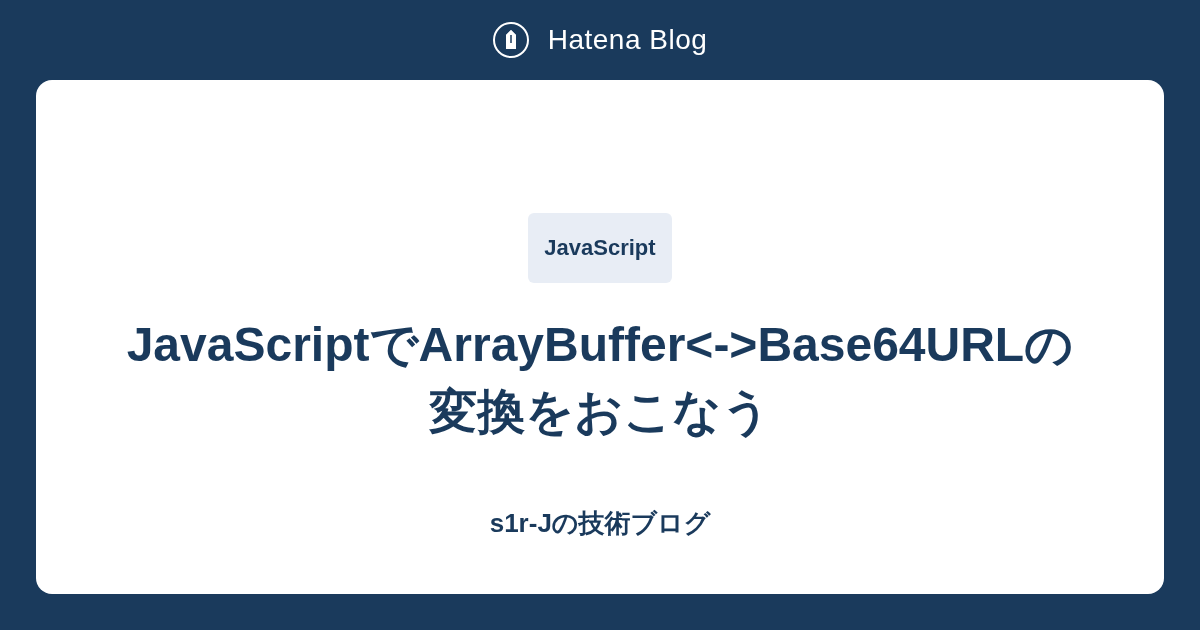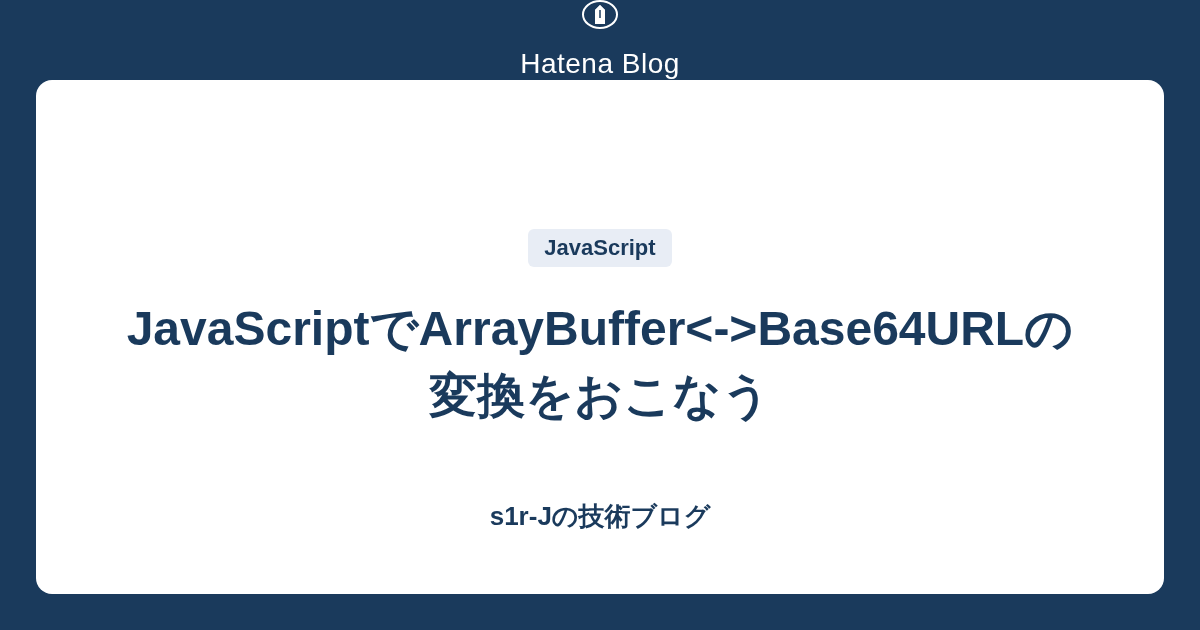--- a/index.html
+++ b/index.html
@@ -9,21 +9,20 @@
     background: #1a3a5c;
     font-family: -apple-system, BlinkMacSystemFont, "Segoe UI", "Hiragino Sans", "Hiragino Kaku Gothic ProN", Meiryo, sans-serif;
     overflow: hidden;
   }
   .header {
     height: 80px;
     display: flex;
     align-items: center;
     justify-content: center;
     gap: 19px;
-    flex-direction: column;
   }
   .logo-icon {
     width: 36px;
     height: 36px;
     border: 2.5px solid #ffffff;
     border-radius: 50%;
     display: flex;
     align-items: center;
     justify-content: center;
   }
@@ -44,39 +43,39 @@
     align-items: center;
     justify-content: center;
     padding: 40px 60px;
     position: relative;
   }
   .tag {
     background: #e8edf5;
     color: #1a3a5c;
     font-size: 22px;
     font-weight: 600;
-    padding: 6px 16px;
+    padding: 22px 16px;
     border-radius: 6px;
     margin-bottom: 28px;
   }
   .title {
     color: #1a3a5c;
     font-size: 48px;
     font-weight: 700;
     text-align: center;
     line-height: 1.4;
     margin-bottom: 16px;
     max-width: 960px;
   }
   .author {
     color: #1a3a5c;
     font-size: 26px;
     font-weight: 600;
     position: absolute;
-    bottom: 60px;
+    bottom: 53px;
   }
 </style>
 </head>
 <body>
 
 <div class="header">
   <span class="logo-icon">
     <svg viewBox="0 0 16 22" fill="none" stroke="#ffffff" stroke-width="1.8">
       <path d="M8 1 L3 6 L3 20 L13 20 L13 6 Z" fill="#ffffff" stroke="none"></path>
       <path d="M8 1 L13 6 L3 6 Z" fill="#ffffff" stroke="none"></path>

